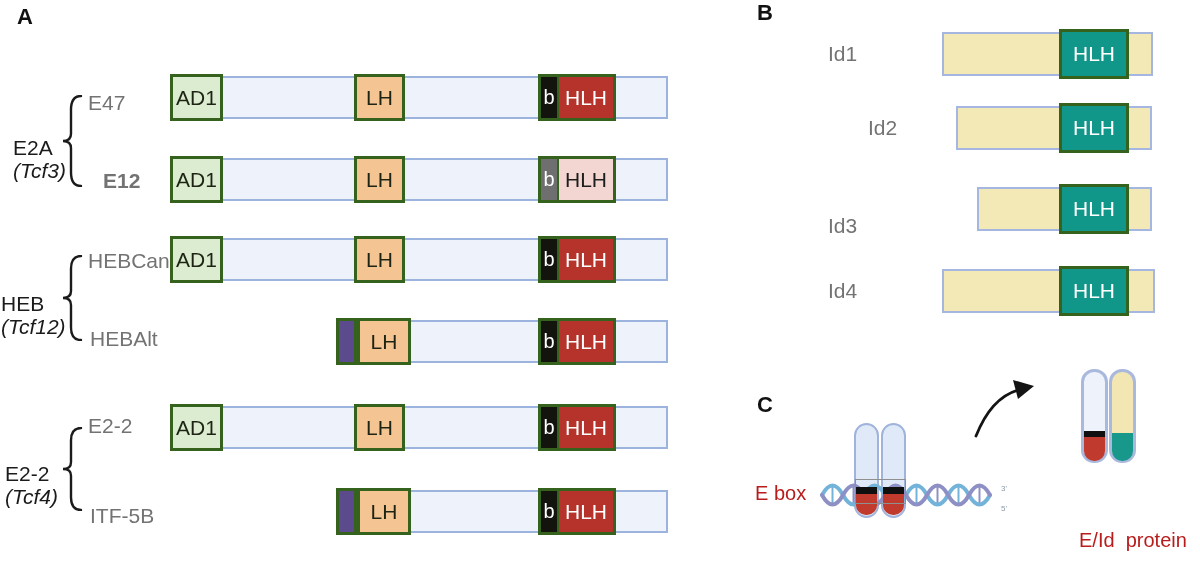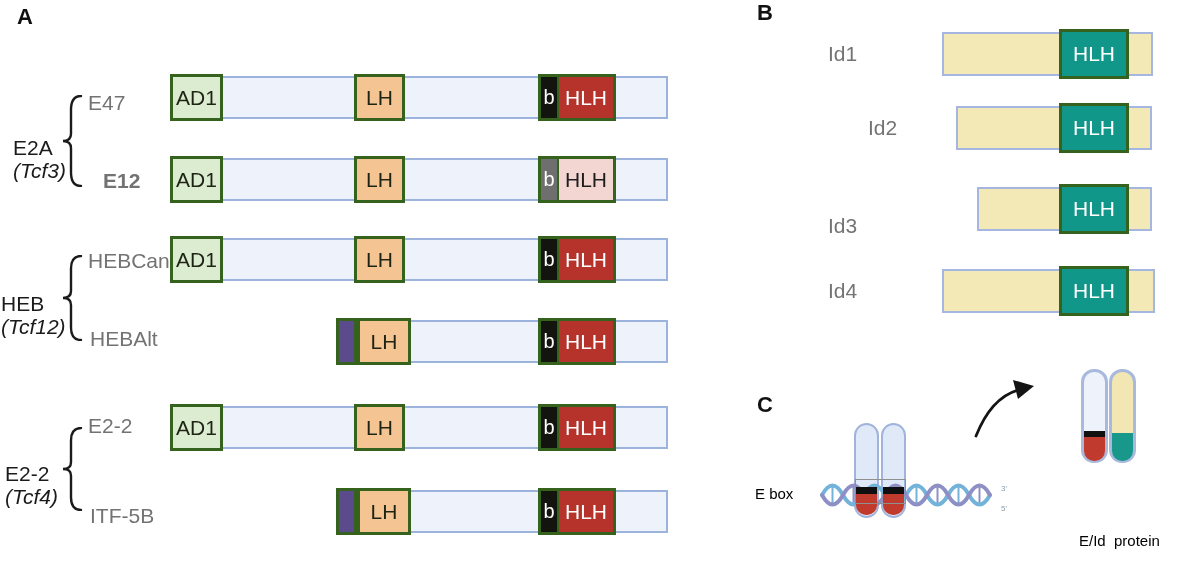--- a/index.html
+++ b/index.html
@@ -27,21 +27,21 @@
   .idbar{position:absolute;height:44px;background:var(--id_bar_fill);border:2px solid var(--id_bar_border);box-sizing:border-box}
   .id-hlh{position:absolute;width:70px;height:50px;box-sizing:border-box;border:3px solid var(--domain_border);
           background:var(--hlh_teal);color:#fff;display:flex;align-items:center;justify-content:center;font-size:21px}
   .pill{position:absolute;box-sizing:border-box;border-radius:13px}
   .pill.eprot{width:25px;height:95px;background:var(--pill_fill);border:2.5px solid var(--pill_stroke);z-index:1}
   .pill.eid{width:27px;height:94px;border:3px solid var(--eid_pill_stroke);z-index:1}
   .pill-band{position:absolute;background:var(--band_black);z-index:3}
   .pill-red{position:absolute;background:var(--dimer_red);border-radius:0 0 10px 10px;z-index:3}
   .pill-teal{position:absolute;background:var(--dimer_teal);border-radius:0 0 10px 10px;z-index:3}
   .ebox-rect{position:absolute;border:1.5px solid #8f8f8f;box-sizing:border-box;z-index:4;background:transparent}
-  .c-text{position:absolute;font-size:15px;line-height:23px;white-space:pre;color:#000000}
+  .c-text{position:absolute;font-size:20px;line-height:23px;white-space:pre;color:#b91c1c}
   svg{display:block}
 </style>
 </head>
 <body>
 
 <div id="figure">
 
   <div class="panel-letter" style="left:17px;top:6px">A</div>
   <div class="panel-letter" style="left:757px;top:2px">B</div>
   <div class="panel-letter" style="left:757px;top:394px">C</div>

